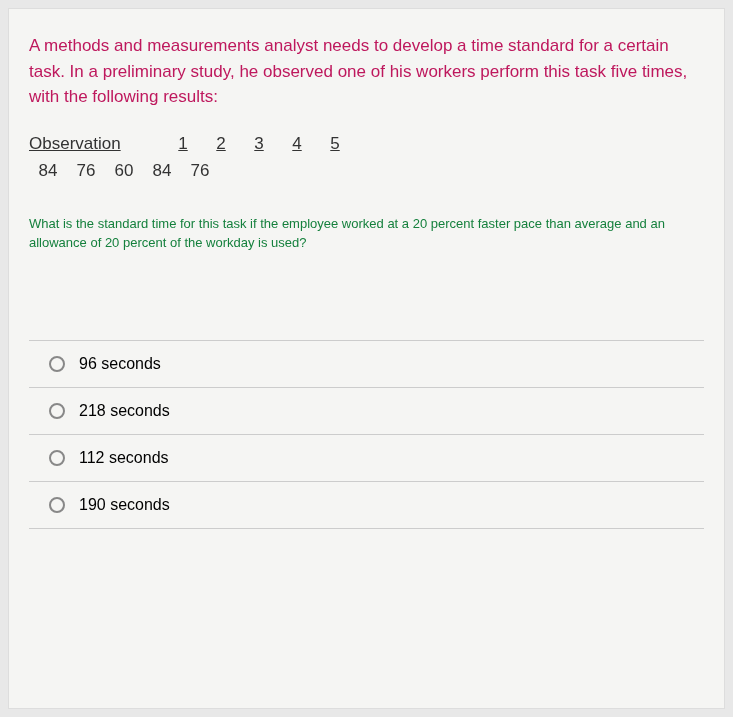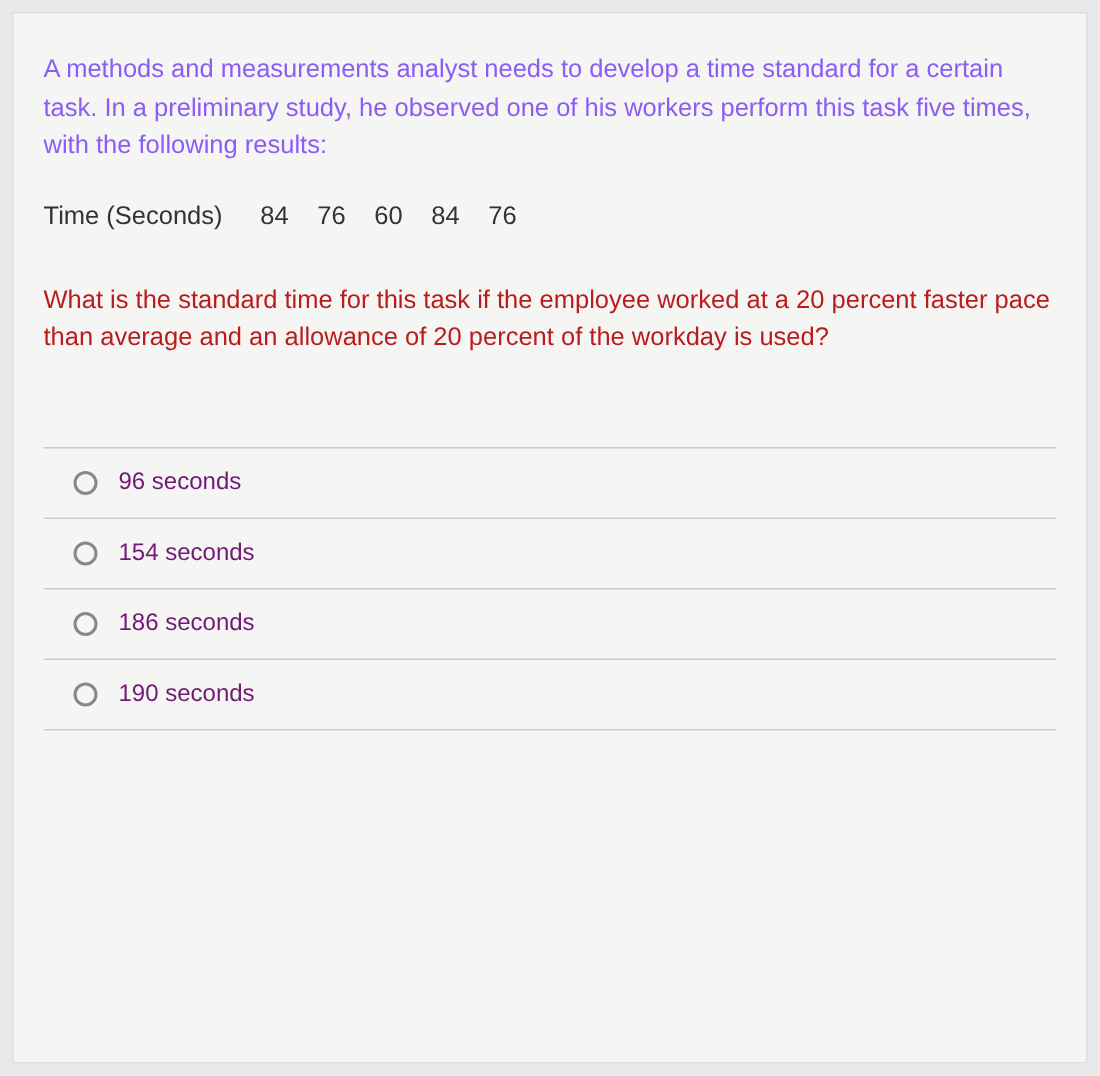--- a/index.html
+++ b/index.html
@@ -15,21 +15,21 @@
       padding: 8px;
     }
     .container {
       background: #f5f5f3;
       padding: 24px 20px;
       height: 100%;
       border: 1px solid #ddd;
     }
     .question-intro {
       font-size: 17px;
-      color: #8b5cf6;
+      color: #be185d;
       line-height: 1.5;
       margin-bottom: 20px;
     }
     .data-table {
       font-size: 17px;
       color: #333;
       margin-bottom: 30px;
     }
     .data-row {
       display: flex;
@@ -45,76 +45,83 @@
     }
     .data-cell {
       width: 38px;
       text-align: center;
       display: inline-block;
     }
     .data-cell.underline {
       text-decoration: underline;
     }
     .question-text {
-      font-size: 17px;
-      color: #b91c1c;
+      font-size: 13px;
+      color: #15803d;
       line-height: 1.5;
-      margin-bottom: 60px;
+      margin-bottom: 87px;
     }
     .options {
       border-top: 1px solid #ccc;
     }
     .option {
       display: flex;
       align-items: center;
       padding: 14px 20px;
       border-bottom: 1px solid #ccc;
       font-size: 16px;
-      color: #701a75;
+      color: #000000;
       cursor: pointer;
     }
     .radio {
       width: 16px;
       height: 16px;
       border: 2px solid #888;
       border-radius: 50%;
       margin-right: 14px;
       flex-shrink: 0;
     }
   </style>
 </head>
 <body>
 
 <div class="container">
   <p class="question-intro">A methods and measurements analyst needs to develop a time standard for a certain task. In a preliminary study, he observed one of his workers perform this task five times, with the following results:</p>
 
   <div class="data-table">
     <div class="data-row">
-      <span class="row-label">Time (Seconds)</span>
+      <span class="row-label underline">Observation</span>
+      <span class="data-cell underline">1</span>
+      <span class="data-cell underline">2</span>
+      <span class="data-cell underline">3</span>
+      <span class="data-cell underline">4</span>
+      <span class="data-cell underline">5</span>
+    </div>
+    <div class="data-row">
       <span class="data-cell">84</span>
       <span class="data-cell">76</span>
       <span class="data-cell">60</span>
       <span class="data-cell">84</span>
       <span class="data-cell">76</span>
     </div>
   </div>
 
   <p class="question-text">What is the standard time for this task if the employee worked at a 20 percent faster pace than average and an allowance of 20 percent of the workday is used?</p>
 
   <div class="options">
     <div class="option">
       <span class="radio"></span>
       <span>96 seconds</span>
     </div>
     <div class="option">
       <span class="radio"></span>
-      <span>154 seconds</span>
+      <span>218 seconds</span>
     </div>
     <div class="option">
       <span class="radio"></span>
-      <span>186 seconds</span>
+      <span>112 seconds</span>
     </div>
     <div class="option">
       <span class="radio"></span>
       <span>190 seconds</span>
     </div>
   </div>
 </div>
 
 </body></html>

